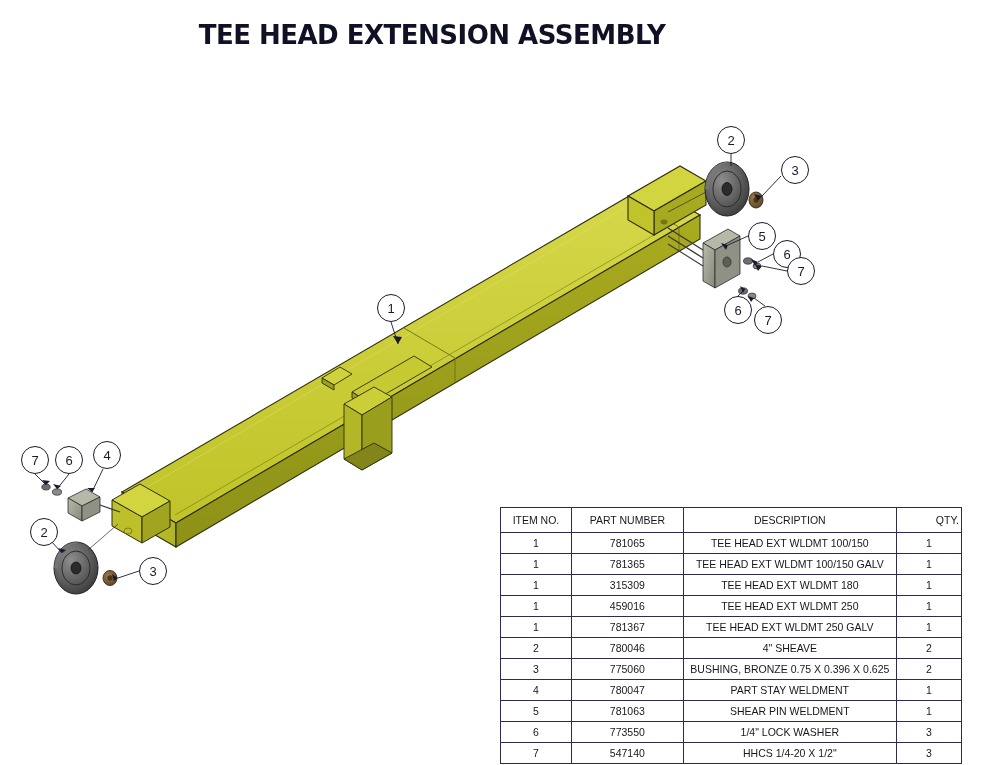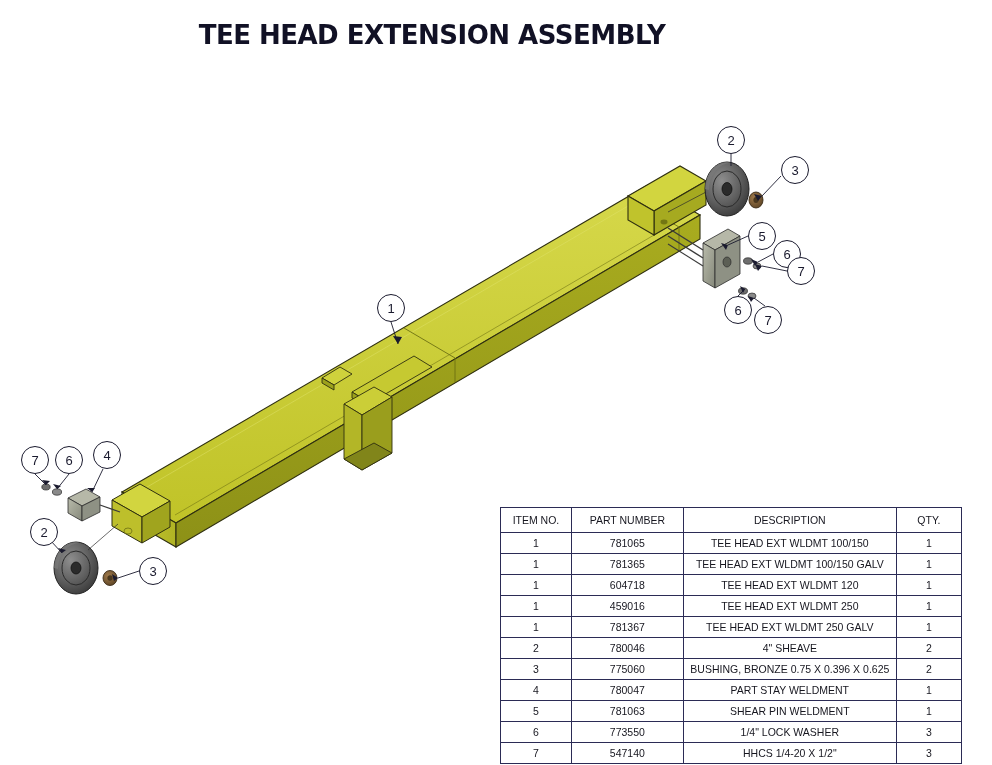--- a/index.html
+++ b/index.html
@@ -72,21 +72,21 @@
     font-size: 10.5px;
     height: 18px;
   }
   #bom td.item { width: 68px; }
   #bom td.part { width: 110px; }
   #bom td.desc { width: 215px; }
   #bom td.qty  { width: 62px; }
   #bom th.item { width: 68px; }
   #bom th.part { width: 110px; }
   #bom th.desc { width: 215px; }
-  #bom th.qty  { width: 62px; }
+  #bom th.qty  { width: 62px; text-align: right; }
   #bom tr { height: 21px; }
 </style>
 </head>
 <body>
 
 <div id="title">TEE HEAD EXTENSION ASSEMBLY</div>
 
 <svg id="drawing" viewBox="0 0 992 765" xmlns="http://www.w3.org/2000/svg">
 
   <defs>
@@ -276,22 +276,22 @@
         <td class="qty">1</td>
       </tr>
       <tr>
         <td class="item">1</td>
         <td class="part">781365</td>
         <td class="desc">TEE HEAD EXT WLDMT 100/150 GALV</td>
         <td class="qty">1</td>
       </tr>
       <tr>
         <td class="item">1</td>
-        <td class="part">604718</td>
-        <td class="desc">TEE HEAD EXT WLDMT 120</td>
+        <td class="part">315309</td>
+        <td class="desc">TEE HEAD EXT WLDMT 180</td>
         <td class="qty">1</td>
       </tr>
       <tr>
         <td class="item">1</td>
         <td class="part">459016</td>
         <td class="desc">TEE HEAD EXT WLDMT 250</td>
         <td class="qty">1</td>
       </tr>
       <tr>
         <td class="item">1</td>

